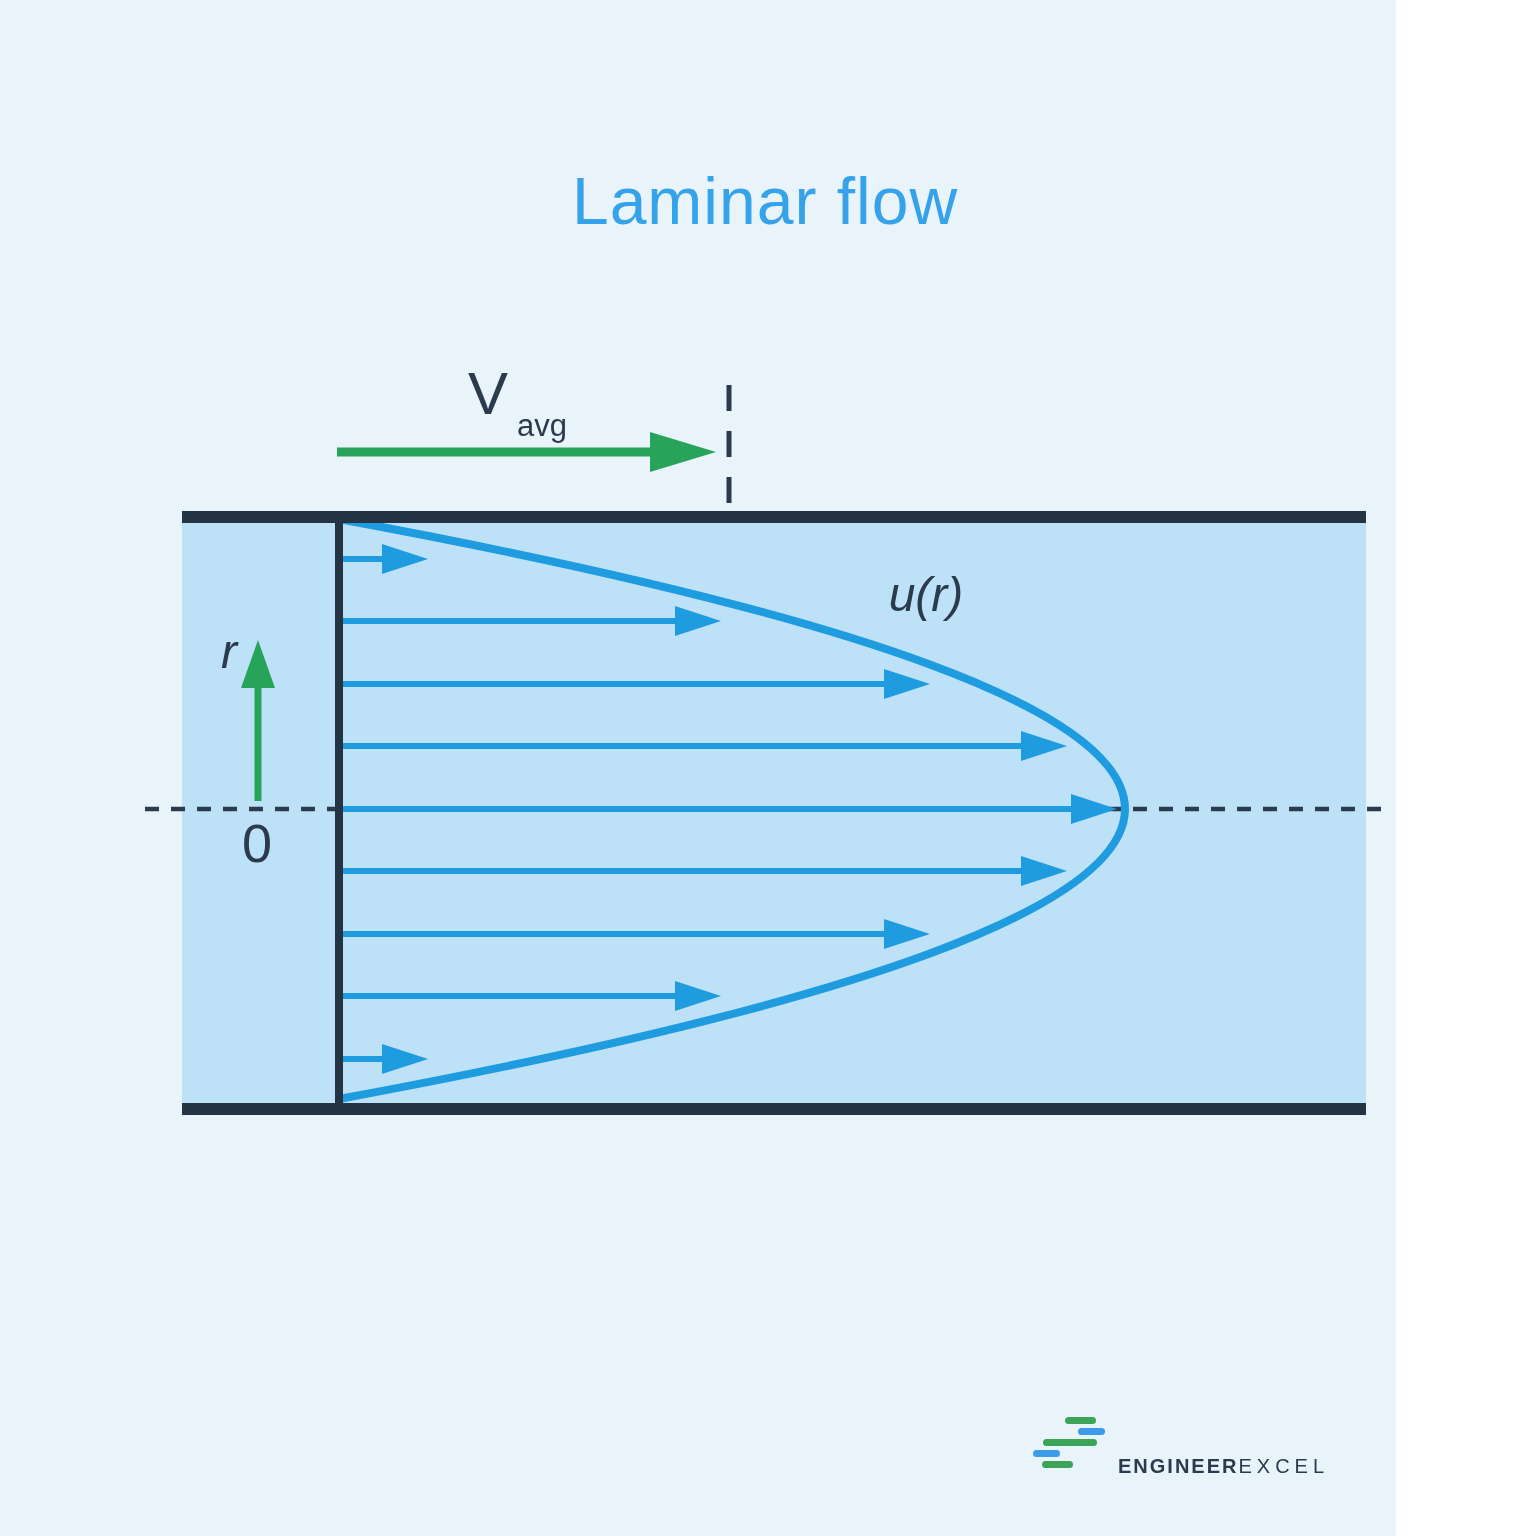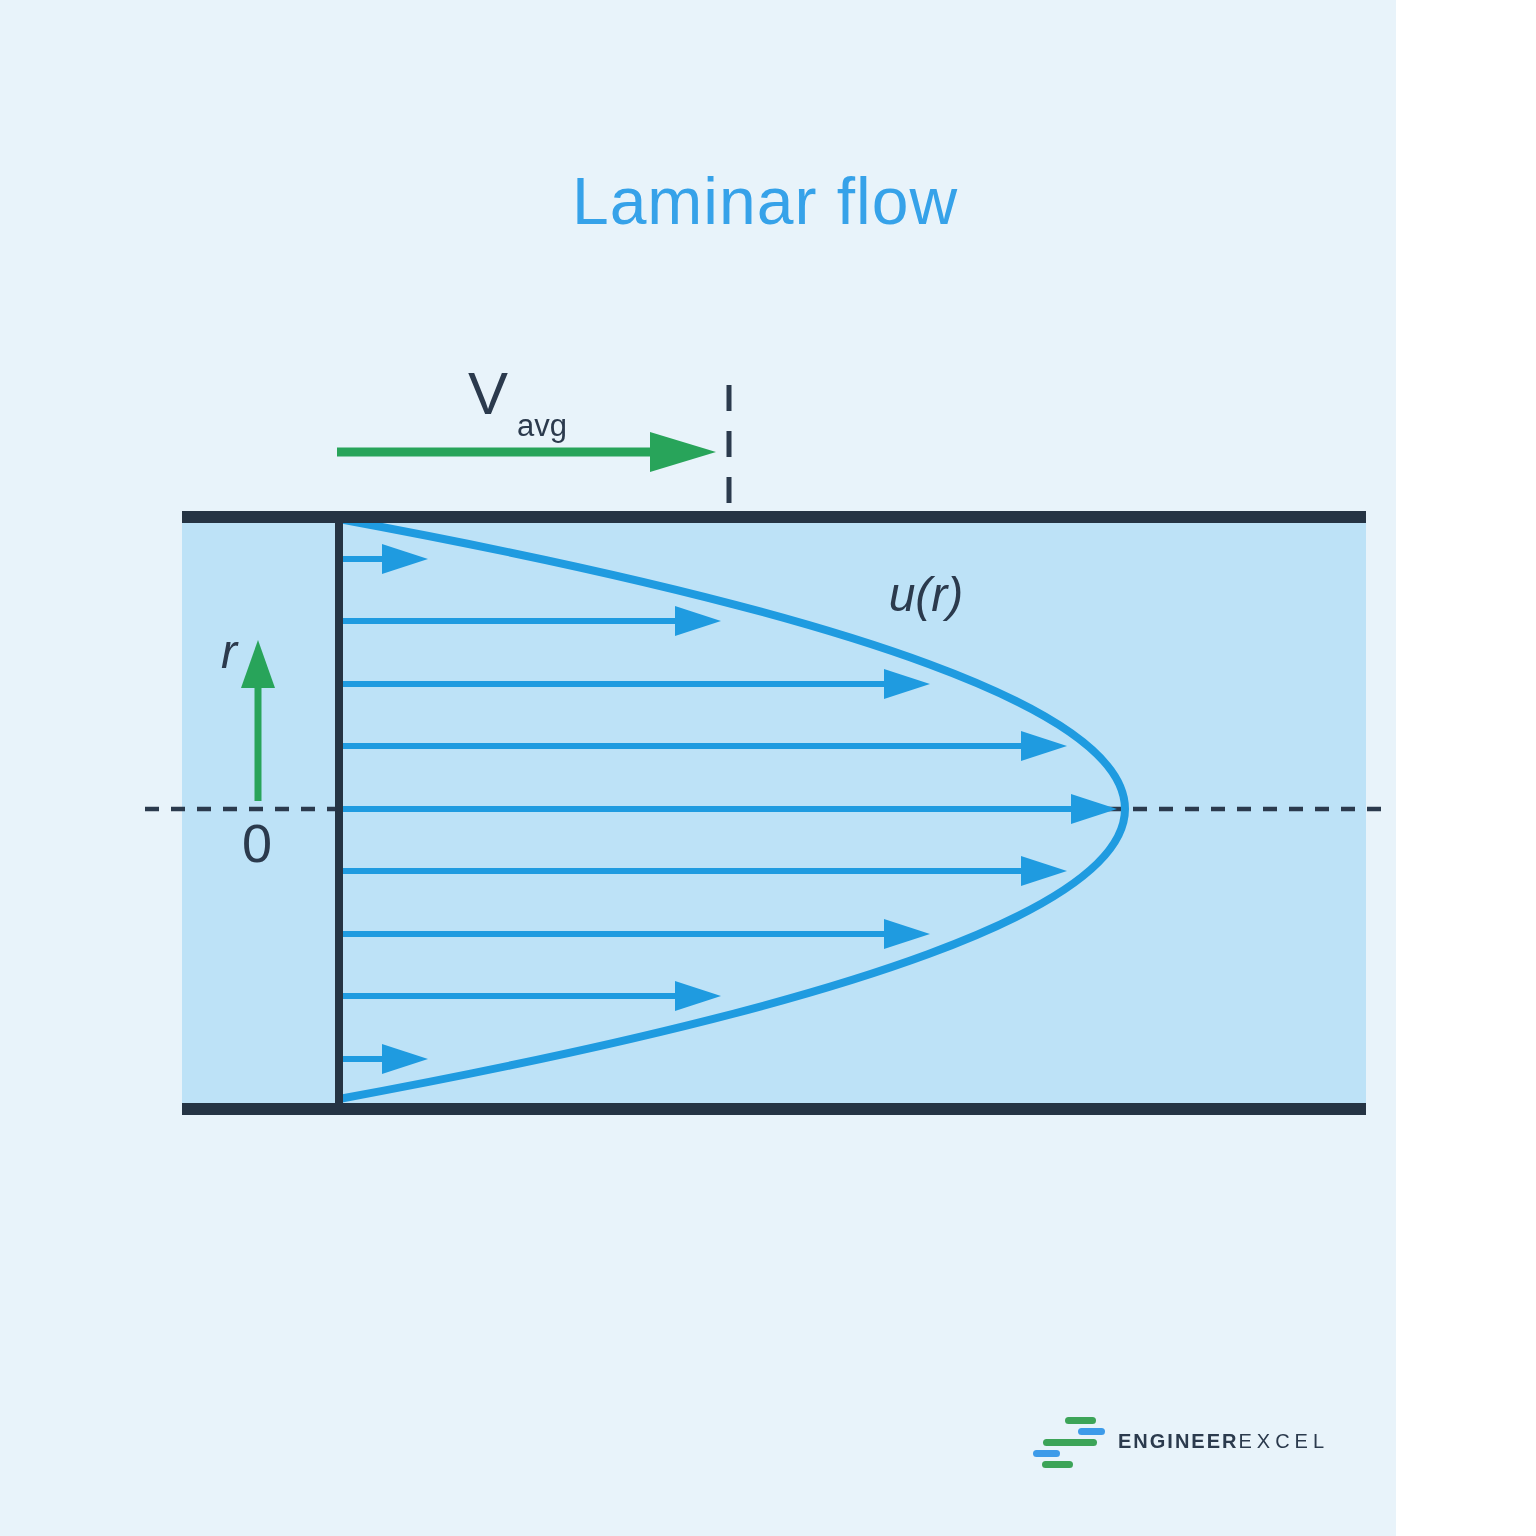--- a/index.html
+++ b/index.html
@@ -80,21 +80,21 @@
     left: 1118px;
     top: 1431px;
     display: flex;
     align-items: baseline;
     color: var(--text-navy);
     font-size: 20px;
     line-height: 1;
     white-space: nowrap;
   }
   .brand-bold  { font-weight: 700; letter-spacing: 2px; }
-  .brand-light { font-weight: 400; letter-spacing: 5px; }
+  .brand-light { font-weight: 400; letter-spacing: 5px; margin-top: 25px; }
 </style>
 </head>
 <body>
 
 <div class="canvas">
   <svg width="1536" height="1536" viewBox="0 0 1536 1536">
 
     <text class="title-text" x="765" y="224">Laminar flow</text>
 
     <text class="navy-text v-main" x="468" y="414">V</text>

